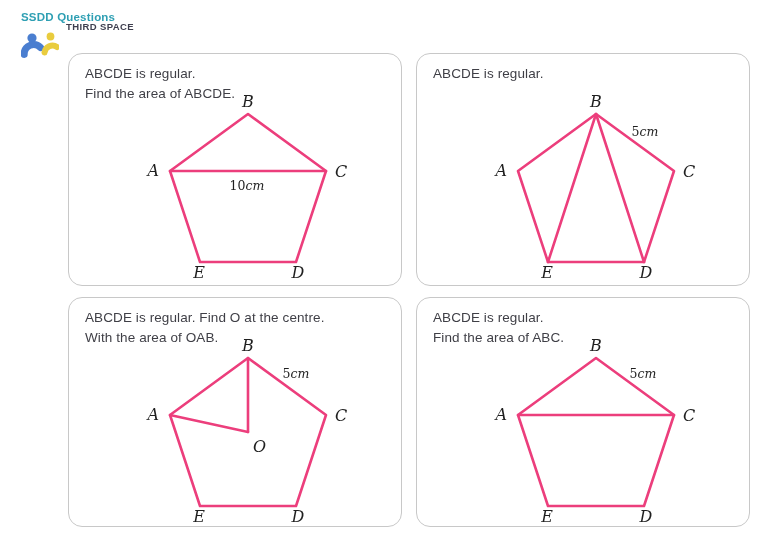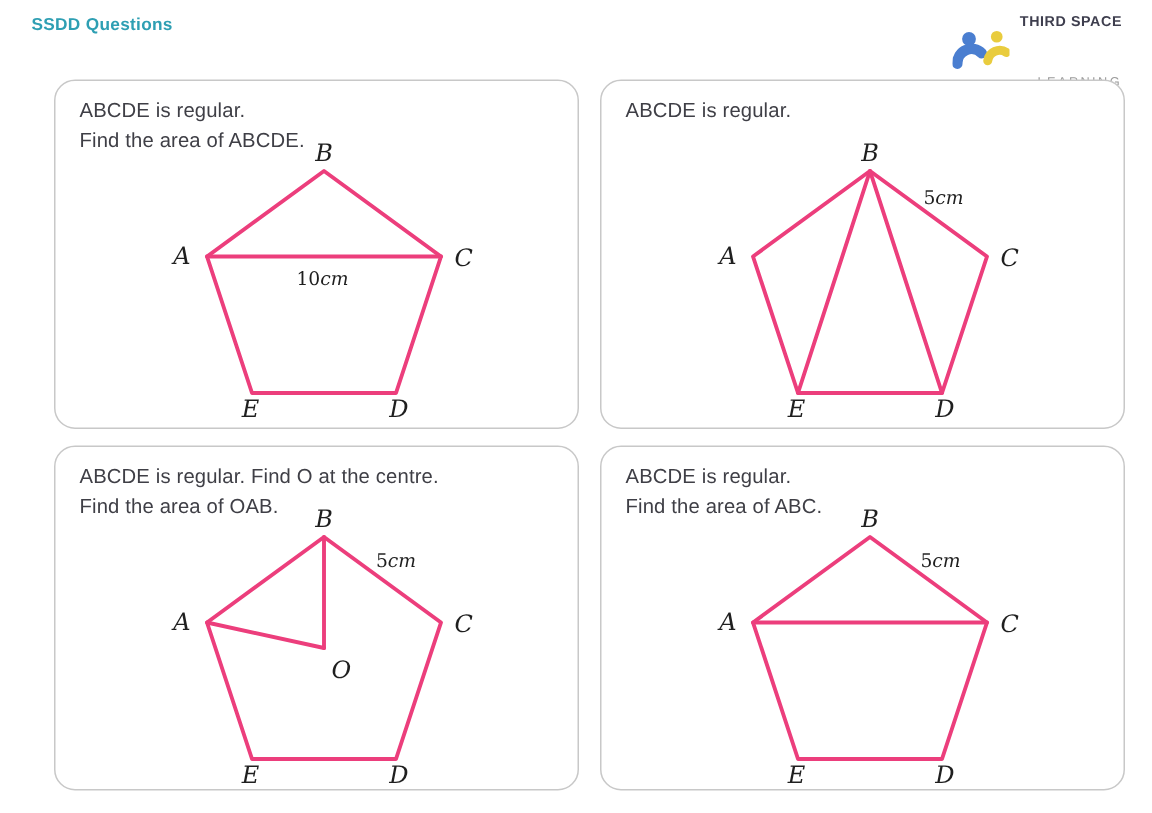--- a/index.html
+++ b/index.html
@@ -7,36 +7,38 @@
   body {
     width: 768px; height: 542px; overflow: hidden;
     font-family: "Liberation Sans", sans-serif;
     position: relative;
   }
   
   .header {
     height: 53px;
     display: flex; justify-content: space-between; align-items: flex-start;
     padding: 11px 20px 0 21px;
+    flex-direction: column;
   }
   .page-label {
     color: var(--teal, #2E9FB3);
     font-size: 11.5px; font-weight: 600; letter-spacing: .2px;
   }
   .logo { display: flex; align-items: center; gap: 7px; margin-top: -2px; text-align: right; }
   .logo-text { display: flex; flex-direction: column; line-height: 1.25; }
   .logo-line1 { font-size: 9.5px; font-weight: 700; color: var(--logo-dark, #3E3E4E); letter-spacing: .4px; }
   .logo-line2 { font-size: 8.5px; font-weight: 500; color: var(--logo-gray, #9B9B9B); letter-spacing: 1.6px; margin-top: 28px; }
   
   .board {
     display: grid;
     grid-template-columns: 1fr 1fr;
     grid-template-rows: 233px 230px;
     gap: 11px 14px;
     padding: 0 18px 0 36px;
+    margin-left: 32px;
   }
   .card {
     position: relative;
     background: #fff;
     border: 1.5px solid var(--panel-border, #C8C8C8);
     border-radius: 14px;
     overflow: hidden;
   }
   .q-text { position: relative; z-index: 1; padding: 10px 0 0 16px; }
   .q-line {
@@ -114,21 +116,21 @@
         <text x="266" y="123" text-anchor="start" class="vlabel">C</text>
         <text x="130" y="224" text-anchor="middle" class="vlabel">E</text>
         <text x="229" y="224" text-anchor="middle" class="vlabel">D</text>
         <text x="228" y="82" text-anchor="middle" class="dimlabel"><tspan>5</tspan><tspan class="unit">cm</tspan></text>
       </svg>
   </section>
 
   <section class="card">
     <div class="q-text">
       <div class="q-line">ABCDE is regular. Find O at the centre.</div>
-      <div class="q-line">Find the area of OAB.</div>
+      <div class="q-line">With the area of OAB.</div>
     </div>
     <svg class="diagram">
         <polygon points="179,60 257,117 227,208 131,208 101,117" class="pent"></polygon>
         <line x1="179" y1="60" x2="179" y2="134" class="pent"></line>
         <line x1="101" y1="117" x2="179" y2="134" class="pent"></line>
         <text x="179" y="53" text-anchor="middle" class="vlabel">B</text>
         <text x="90" y="122" text-anchor="end" class="vlabel">A</text>
         <text x="266" y="123" text-anchor="start" class="vlabel">C</text>
         <text x="130" y="224" text-anchor="middle" class="vlabel">E</text>
         <text x="229" y="224" text-anchor="middle" class="vlabel">D</text>

